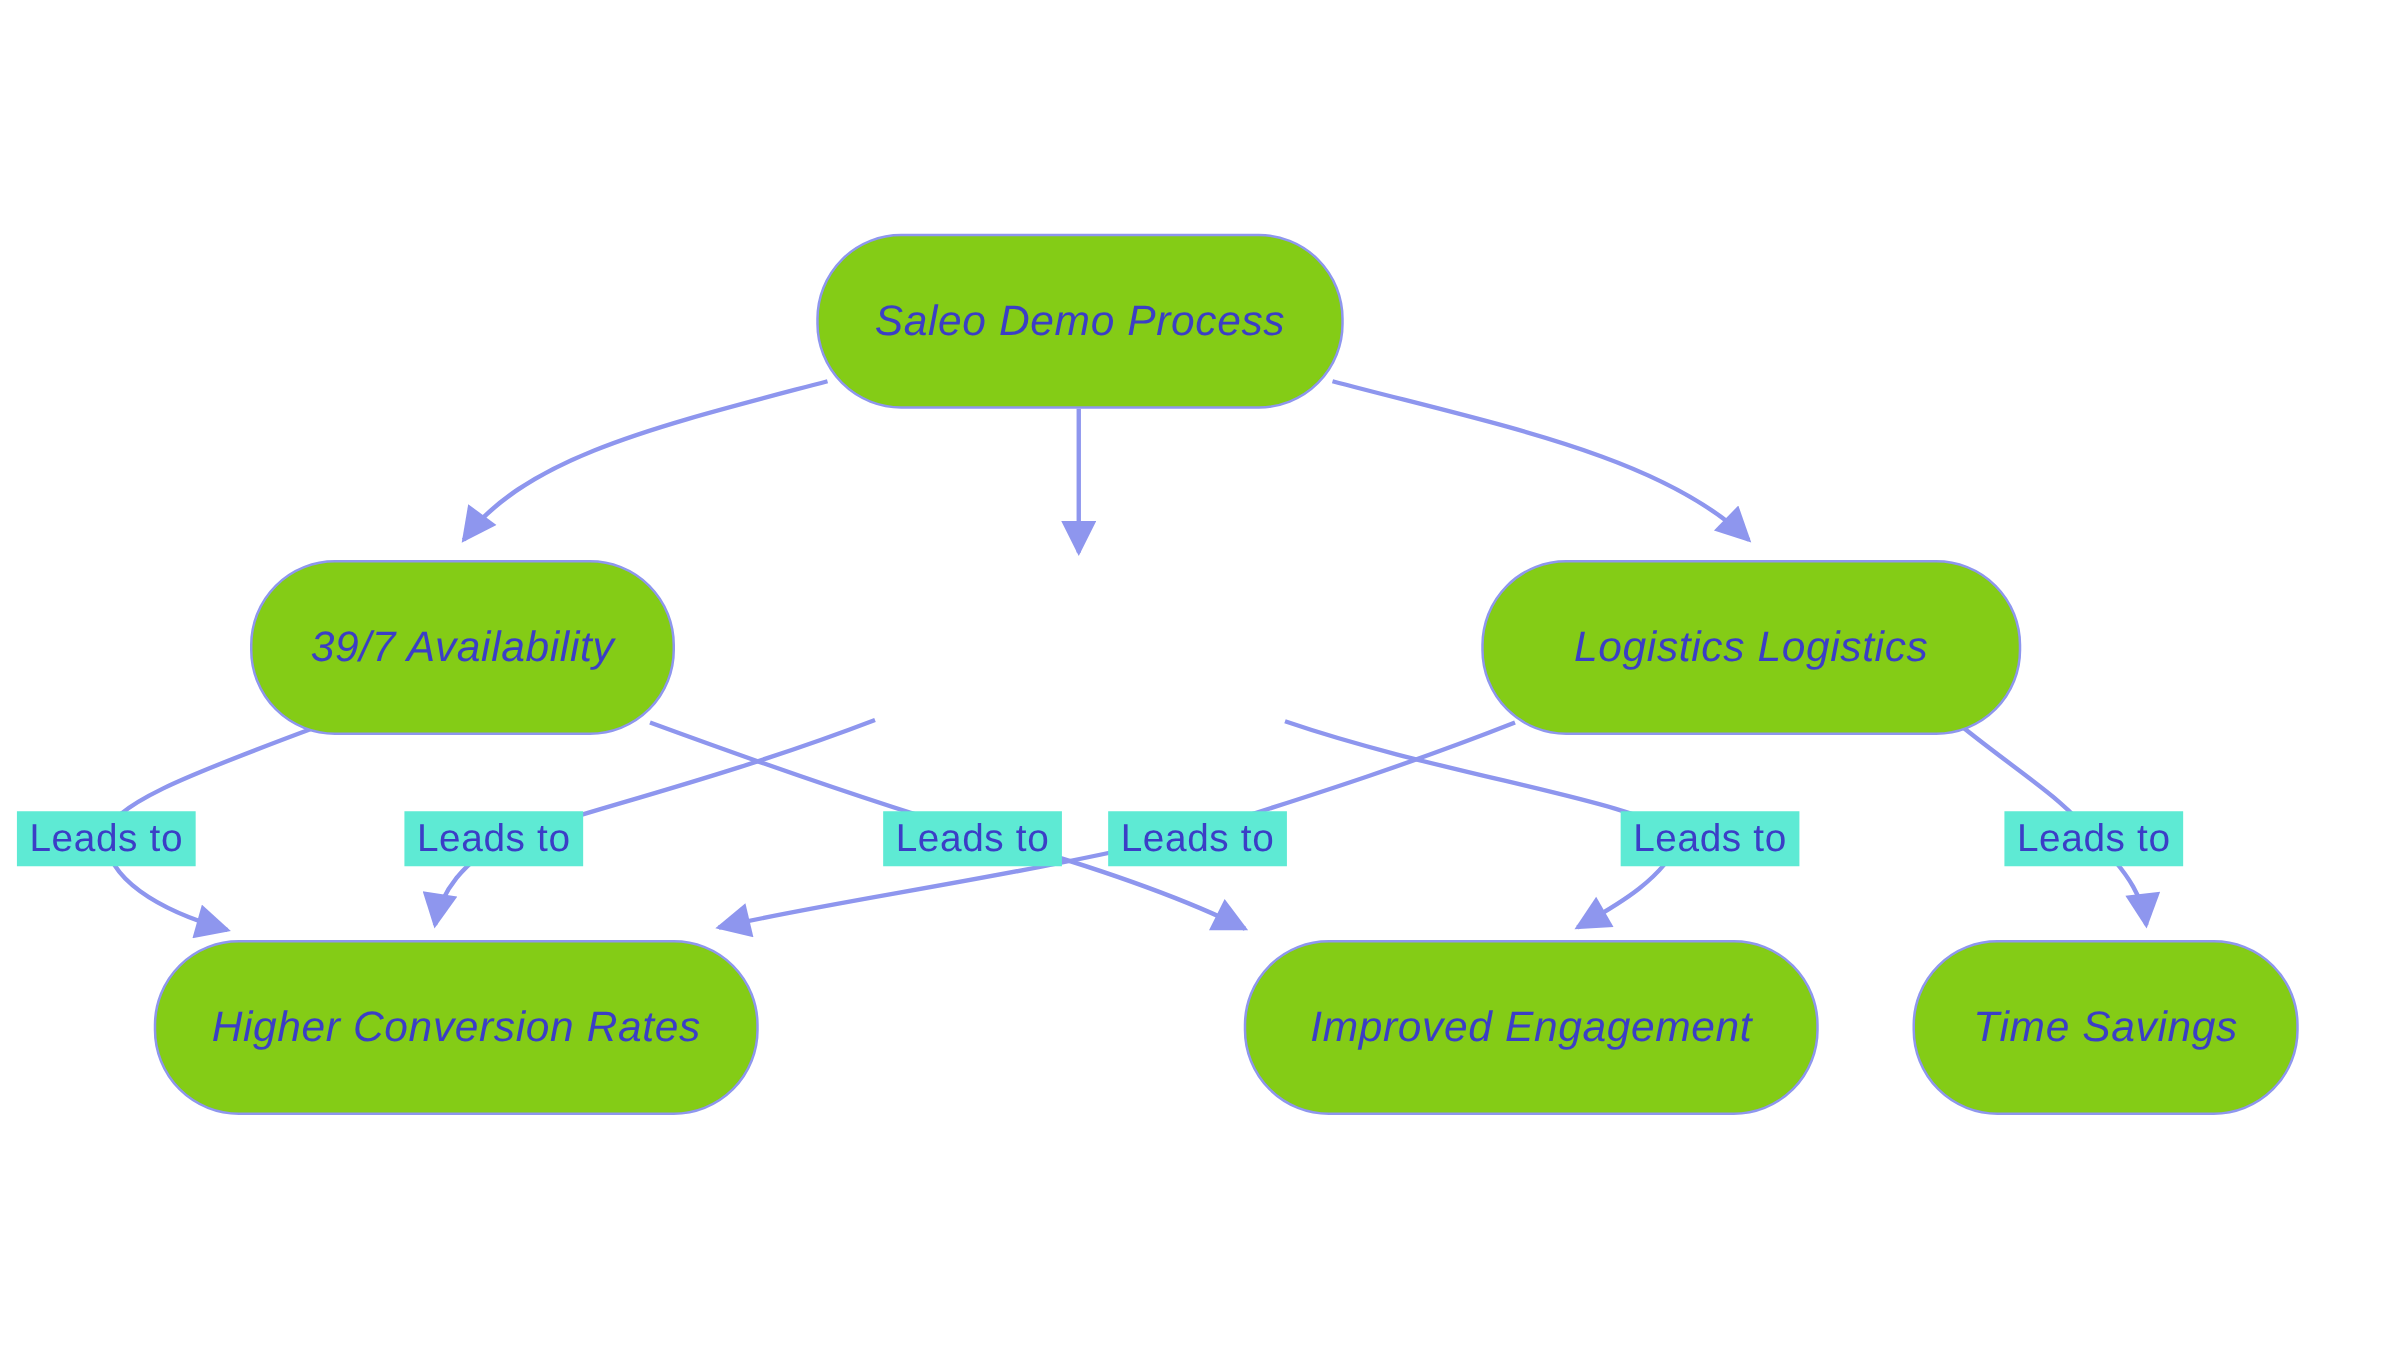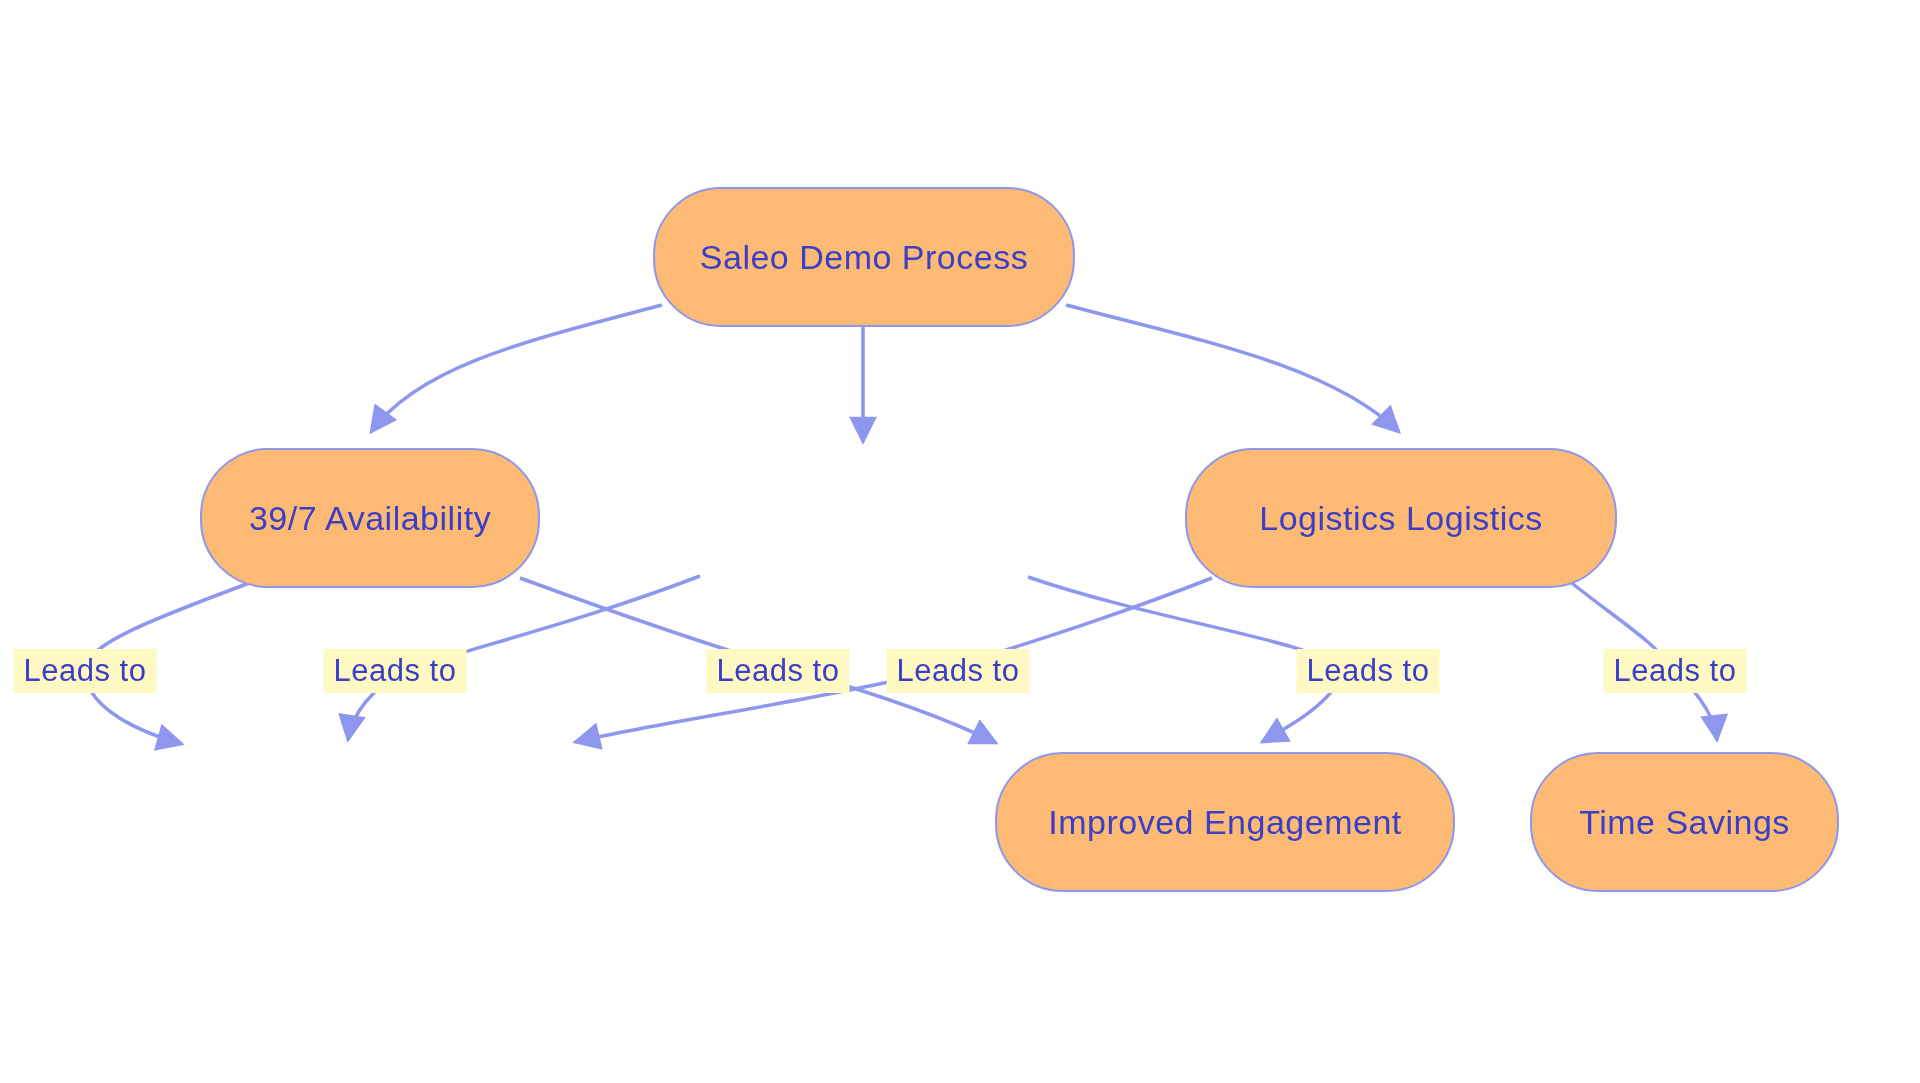--- a/index.html
+++ b/index.html
@@ -23,42 +23,43 @@
     height: 1083px;
   }
   .edges-svg path.edge {
     fill: none;
     stroke: #8e96ee;
     stroke-width: 3.5;
   }
   .node {
     position: absolute;
     box-sizing: border-box;
-    background: #fdba74;
+    background: #84cc16;
     border: 2.5px solid #8e96ee;
     border-radius: 68px;
     color: #3b3ec6;
     font-size: 34px;
     letter-spacing: 0.5px;
     display: flex;
     align-items: center;
     justify-content: center;
     white-space: nowrap;
+    font-style: italic;
   }
   .n-saleo       { left: 653px;  top: 187px; width: 422px; height: 140px; }
   .n-avail       { left: 200px;  top: 448px; width: 340px; height: 140px; }
   .n-realtime    { left: 660px;  top: 448px; width: 405px; height: 140px; }
   .n-logistics   { left: 1185px; top: 448px; width: 432px; height: 140px; }
   .n-conversion  { left: 123px;  top: 752px; width: 484px; height: 140px; }
   .n-engagement  { left: 995px;  top: 752px; width: 460px; height: 140px; }
   .n-savings     { left: 1530px; top: 752px; width: 309px; height: 140px; }
   .edge-label {
     position: absolute;
     transform: translate(-50%, -50%);
-    background: #fef9c3;
+    background: #5eead4;
     color: #3b3ec6;
     font-size: 31px;
     letter-spacing: 0.5px;
     padding: 4px 10px;
     white-space: nowrap;
   }
   .l1 { left: 85px;   top: 671px; }
   .l2 { left: 395px;  top: 671px; }
   .l3 { left: 778px;  top: 671px; }
   .l4 { left: 958px;  top: 671px; }
@@ -85,20 +86,21 @@
     <path class="edge" d="M 520 578 C 640 622, 730 652, 800 672 C 880 695, 950 720, 996 743" marker-end="url(#arrow)"></path>
     <path class="edge" d="M 700 576 C 580 622, 470 648, 408 670 C 370 688, 352 715, 348 740" marker-end="url(#arrow)"></path>
     <path class="edge" d="M 1028 577 C 1160 622, 1310 640, 1345 670 C 1330 705, 1290 726, 1262 742" marker-end="url(#arrow)"></path>
     <path class="edge" d="M 1212 578 C 1100 622, 1010 648, 950 668 C 820 700, 660 722, 575 742" marker-end="url(#arrow)"></path>
     <path class="edge" d="M 1568 580 C 1615 618, 1655 642, 1672 668 C 1706 700, 1715 722, 1717 740" marker-end="url(#arrow)"></path>
   </svg>
 
   <div class="node n-saleo">Saleo Demo Process</div>
   <div class="node n-avail">39/7 Availability</div>
   <div class="node n-logistics">Logistics Logistics</div>
+  <div class="node n-conversion">Higher Conversion Rates</div>
   <div class="node n-engagement">Improved Engagement</div>
   <div class="node n-savings">Time Savings</div>
 
   <div class="edge-label l1">Leads to</div>
   <div class="edge-label l2">Leads to</div>
   <div class="edge-label l3">Leads to</div>
   <div class="edge-label l4">Leads to</div>
   <div class="edge-label l5">Leads to</div>
   <div class="edge-label l6">Leads to</div>
 

